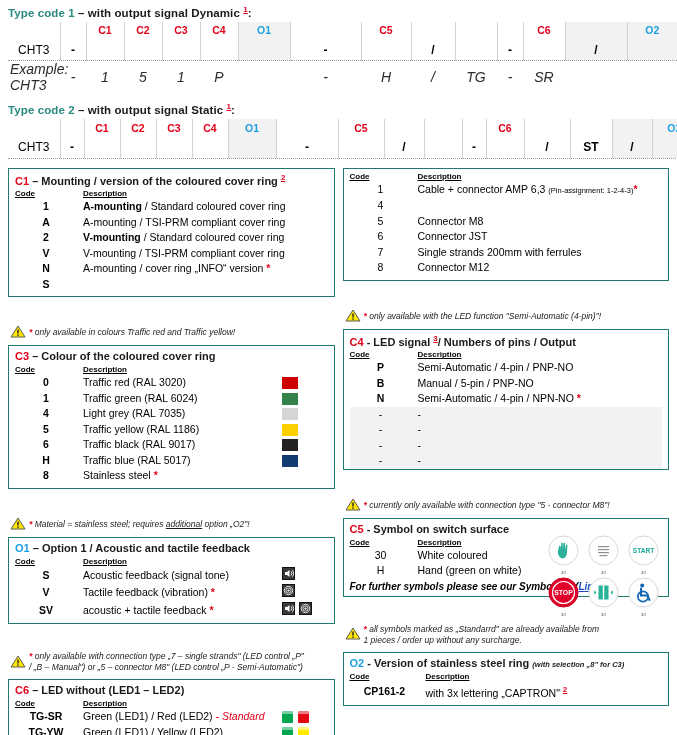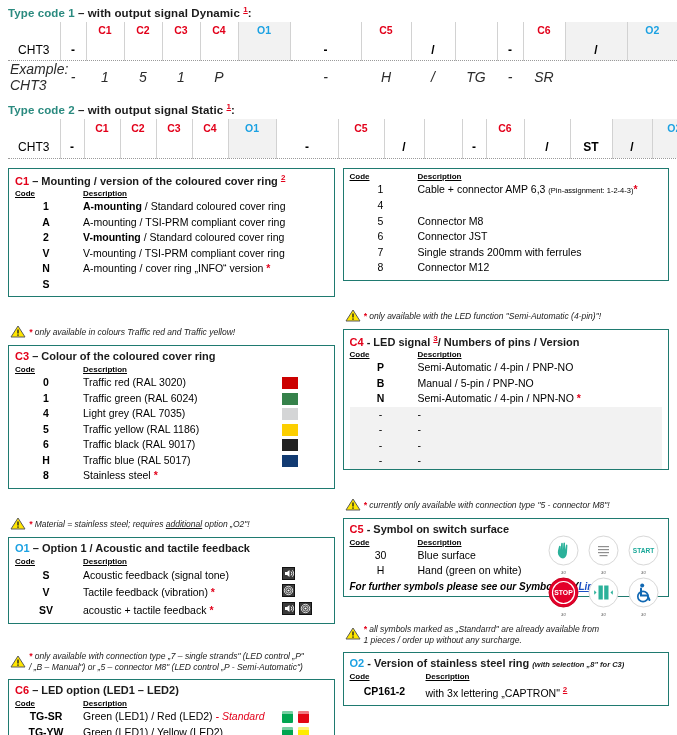--- a/index.html
+++ b/index.html
@@ -427,21 +427,21 @@
               <rect x="7.3" y="9.4" width="1.4" height="1.4" fill="#222"></rect>
             </svg>
         </span>
         <span><span class="ast">*</span> <span>only available with connection type „7 – single strands" (LED control „P"</span><br><span>/ „B – Manual") or „5 – connector M8" (LED control „P - Semi-Automatic")</span></span>
       </div>
 
       <div class="box" style="margin-top:2px">
         <div class="box-title">
           <span class="key-red">C6</span>
           <span>–</span>
-          <span>LED option (LED1 – LED2)</span>
+          <span>LED without (LED1 – LED2)</span>
         </div>
         <div class="thead">
           <div class="th th-code">Code</div>
           <div class="th th-desc">Description</div>
         </div>
         <div>
           <div class="row">
             <div class="code">TG-SR</div>
             <div class="desc"><span>Green (LED1) / Red (LED2)</span><span class="std-red"> - Standard</span></div>
             <div class="swatch-wrap">
@@ -510,21 +510,21 @@
               <rect x="7.3" y="9.4" width="1.4" height="1.4" fill="#222"></rect>
             </svg>
         </span>
         <span><span class="ast">*</span> <span>only available with the LED function "Semi-Automatic (4-pin)"!</span></span>
       </div>
 
       <div class="box" style="padding-bottom:0">
         <div class="box-title">
           <span class="key-red">C4</span>
           <span>-</span>
-          <span>LED signal </span><span class="sup-red">3</span><span>/ Numbers of pins / Version</span>
+          <span>LED signal </span><span class="sup-red">3</span><span>/ Numbers of pins / Output</span>
         </div>
         <div class="thead">
           <div class="th th-code">Code</div>
           <div class="th th-desc">Description</div>
         </div>
         <div>
           <div class="row">
               <div class="code">P</div>
               <div class="desc">Semi-Automatic / 4-pin / PNP-NO</div>
             </div>
@@ -571,21 +571,21 @@
           <span>-</span>
           <span>Symbol on switch surface</span>
         </div>
         <div class="thead">
           <div class="th th-code">Code</div>
           <div class="th th-desc">Description</div>
         </div>
         <div>
           <div class="row">
               <div class="code" style="font-weight:normal">30</div>
-              <div class="desc">Blue surface</div>
+              <div class="desc">White coloured</div>
             </div>
           <div class="row">
               <div class="code" style="font-weight:normal">H</div>
               <div class="desc">Hand (green on white)</div>
             </div>
         </div>
         <div class="furth">
           <span>For further symbols please see our Symbol list (</span><a class="link" href="#">Link</a><span>)</span><span class="ast">*</span>
         </div>
 

